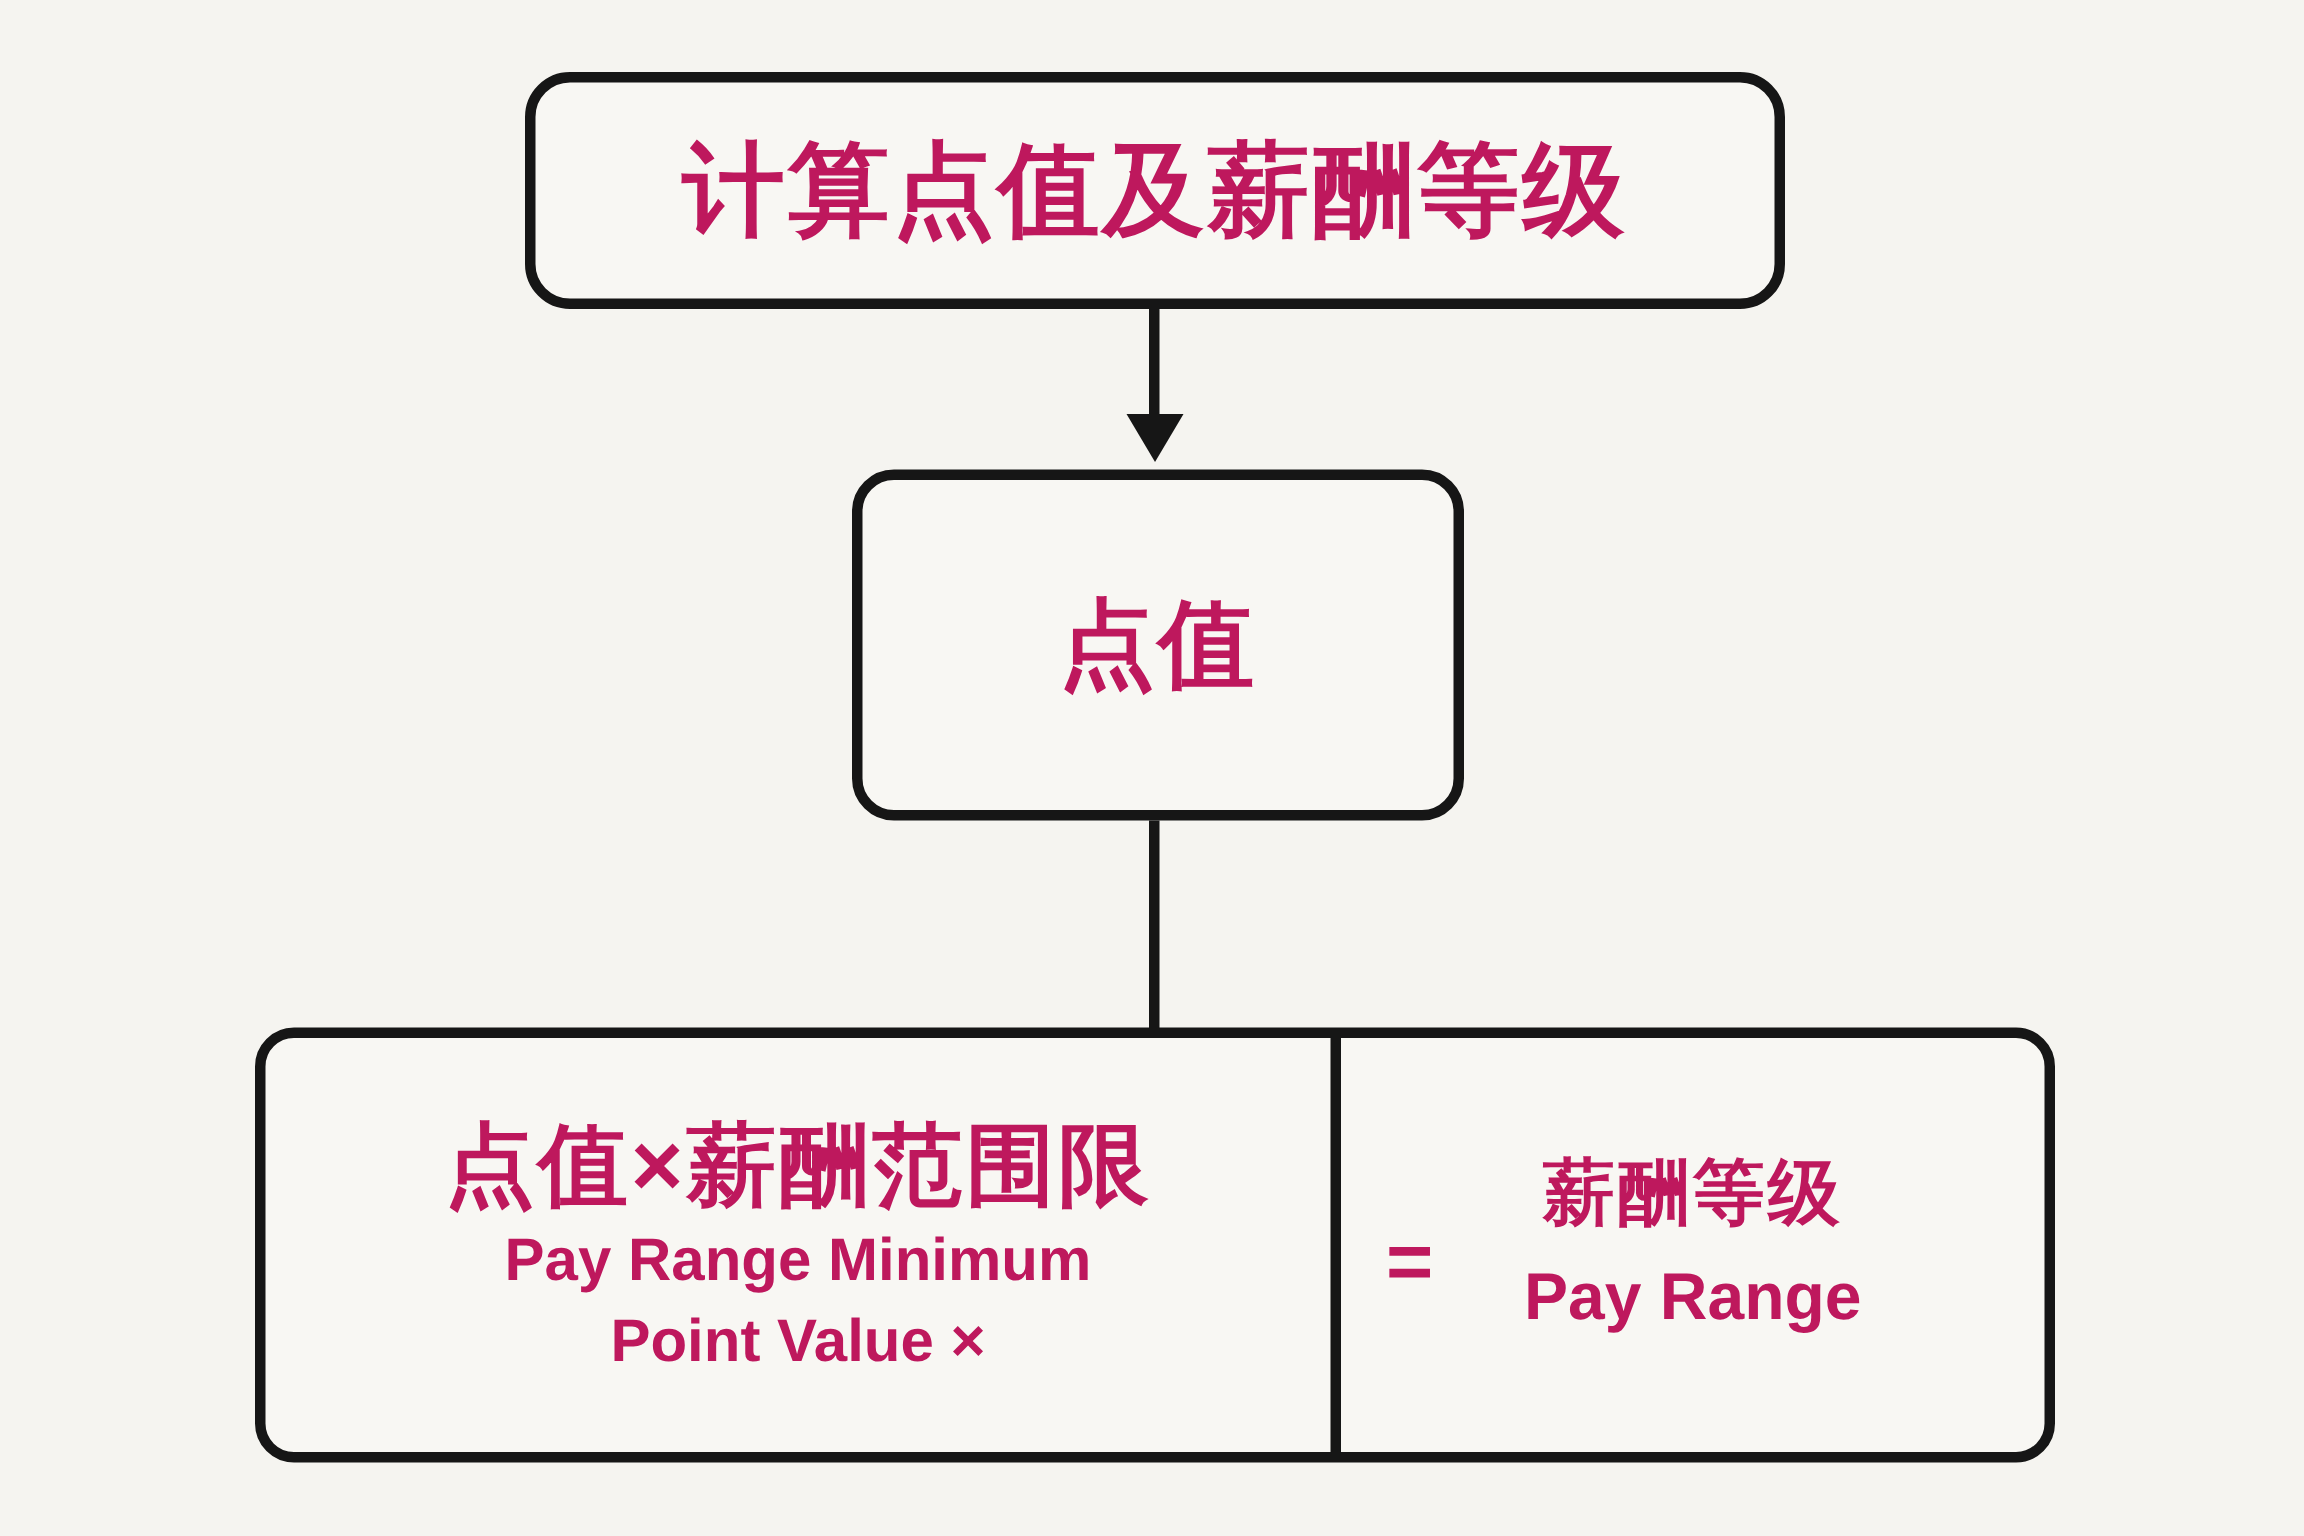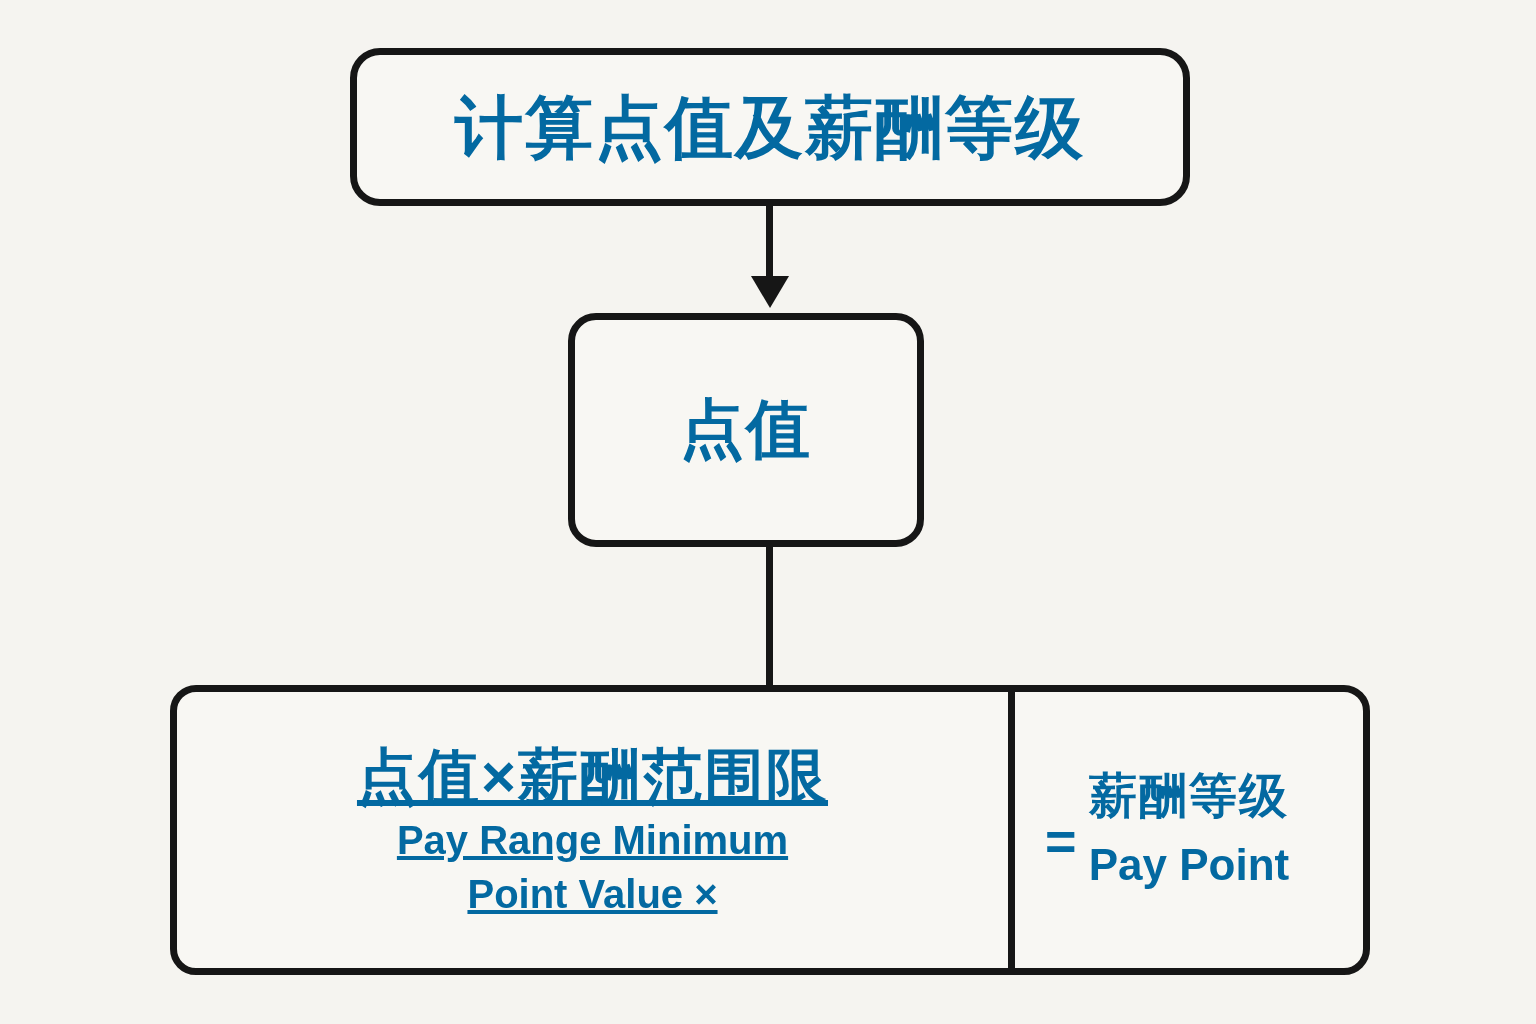--- a/index.html
+++ b/index.html
@@ -7,40 +7,40 @@
     width: 1536px;
     height: 1024px;
     font-family: "Liberation Sans", "DejaVu Sans", sans-serif;
   }
   .canvas {
     position: relative;
     width: 1536px;
     height: 1024px;
     background: #f5f4f0;
     overflow: hidden;
-    color: #0369a1;
+    color: #be185d;
   }
   .box {
     position: absolute;
     background: #f8f7f3;
     border: 7px solid #161616;
     border-radius: 30px;
     display: flex;
     flex-direction: column;
     align-items: center;
     justify-content: center;
   }
   .top-box {
     left: 350px; top: 48px;
     width: 840px; height: 158px;
   }
   .top-box .cn-large { font-size: 68px; }
   .mid-box {
     left: 568px; top: 313px;
-    width: 356px; height: 234px;
+    width: 408px; height: 234px;
     border-radius: 28px;
   }
   .cn-large {
     font-weight: 700;
     font-size: 64px;
     line-height: 1.15;
     letter-spacing: 2px;
     white-space: nowrap;
   }
   .en-sub {
@@ -81,23 +81,22 @@
     align-items: stretch;
     padding: 0;
   }
   .cell {
     display: flex;
     flex-direction: column;
     align-items: center;
     justify-content: center;
   }
   .left-cell {
-    width: 838px;
+    width: 717px;
     border-right: 7px solid #161616;
-    text-decoration: underline;
   }
   .left-cell .cn-large { font-size: 60px; }
   .left-cell .en-sub { font-size: 40px; margin-top: 4px; }
   .right-cell {
     flex: 1;
     position: relative;
   }
   .right-cell .cn-large { font-size: 48px; }
   .right-cell .en-sub { font-size: 44px; margin-top: 14px; }
   .equals {
@@ -131,18 +130,18 @@
 
     <div class="cell left-cell">
       <div class="cn-large">点值×薪酬范围限</div>
       <div class="en-sub">Pay Range Minimum</div>
       <div class="en-sub">Point Value ×</div>
     </div>
 
     <div class="cell right-cell">
       <div class="equals">=</div>
       <div class="cn-large">薪酬等级</div>
-      <div class="en-sub">Pay Point</div>
+      <div class="en-sub">Pay Range</div>
     </div>
 
   </div>
 
 </div>
 
 </body></html>

